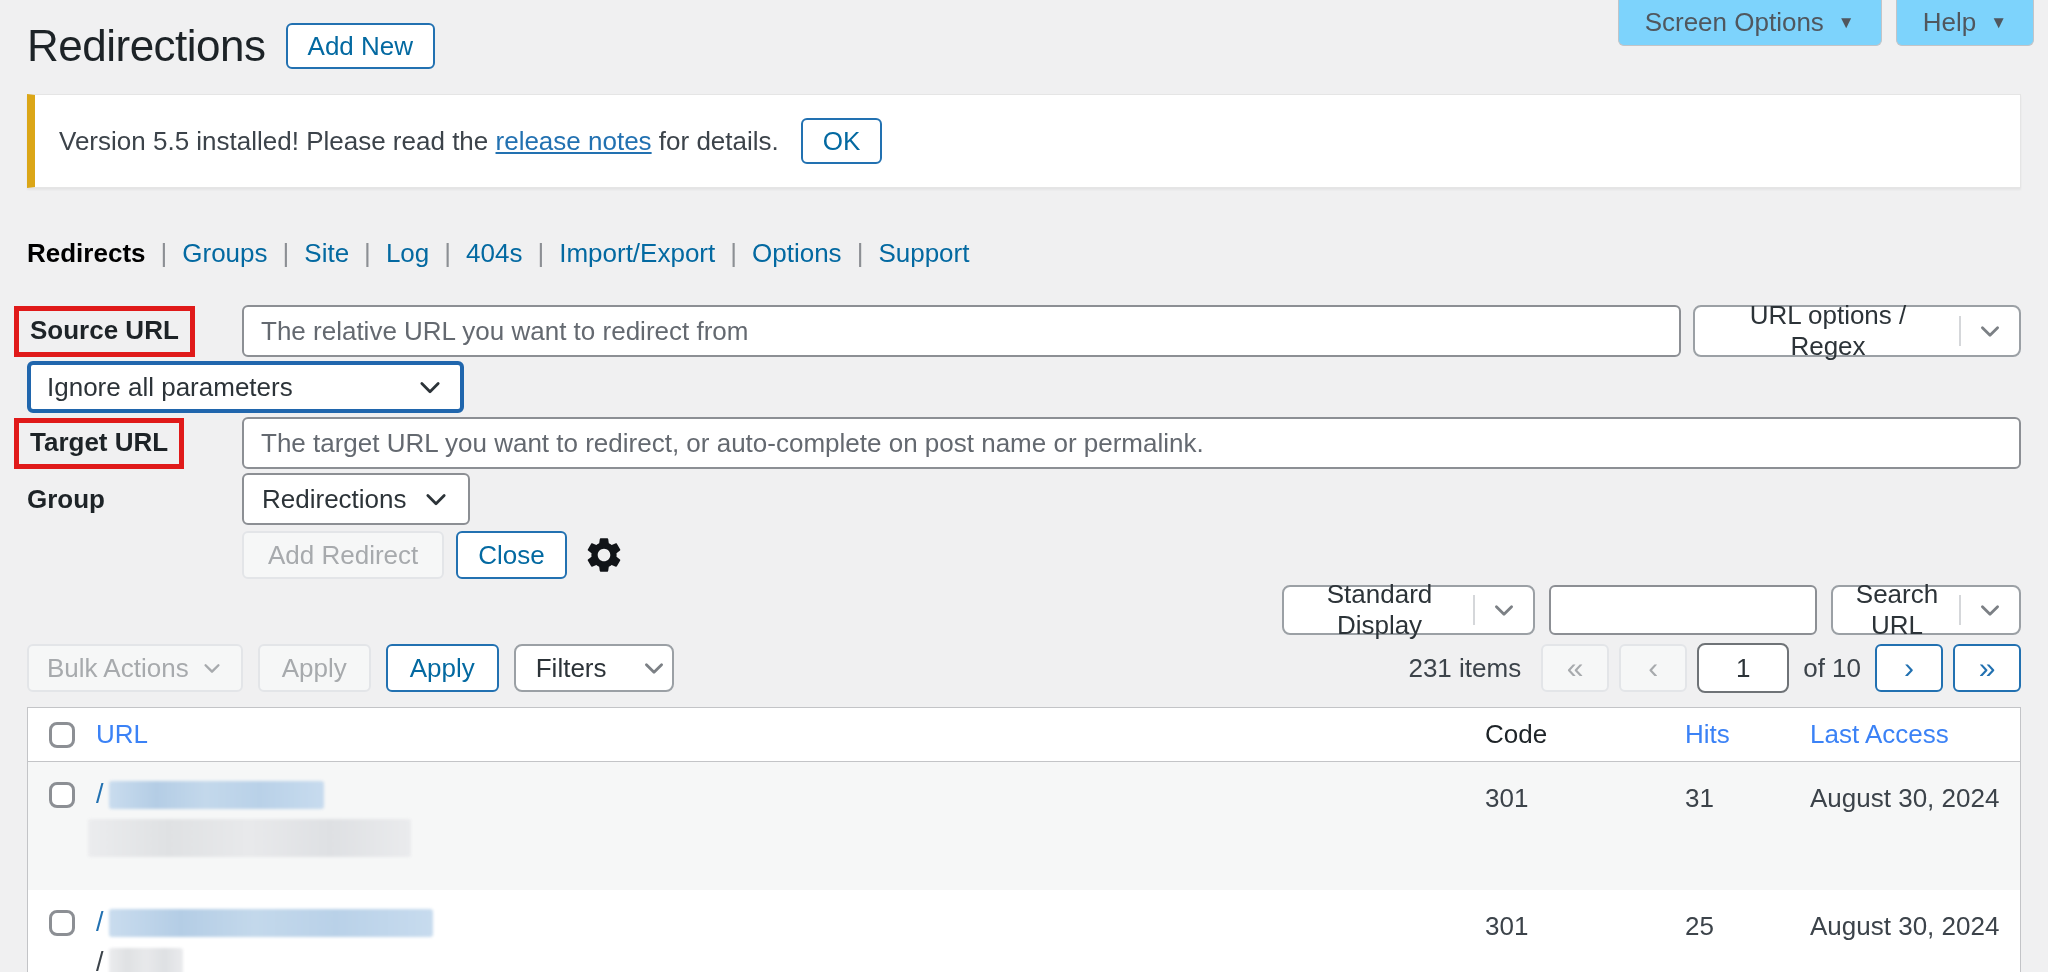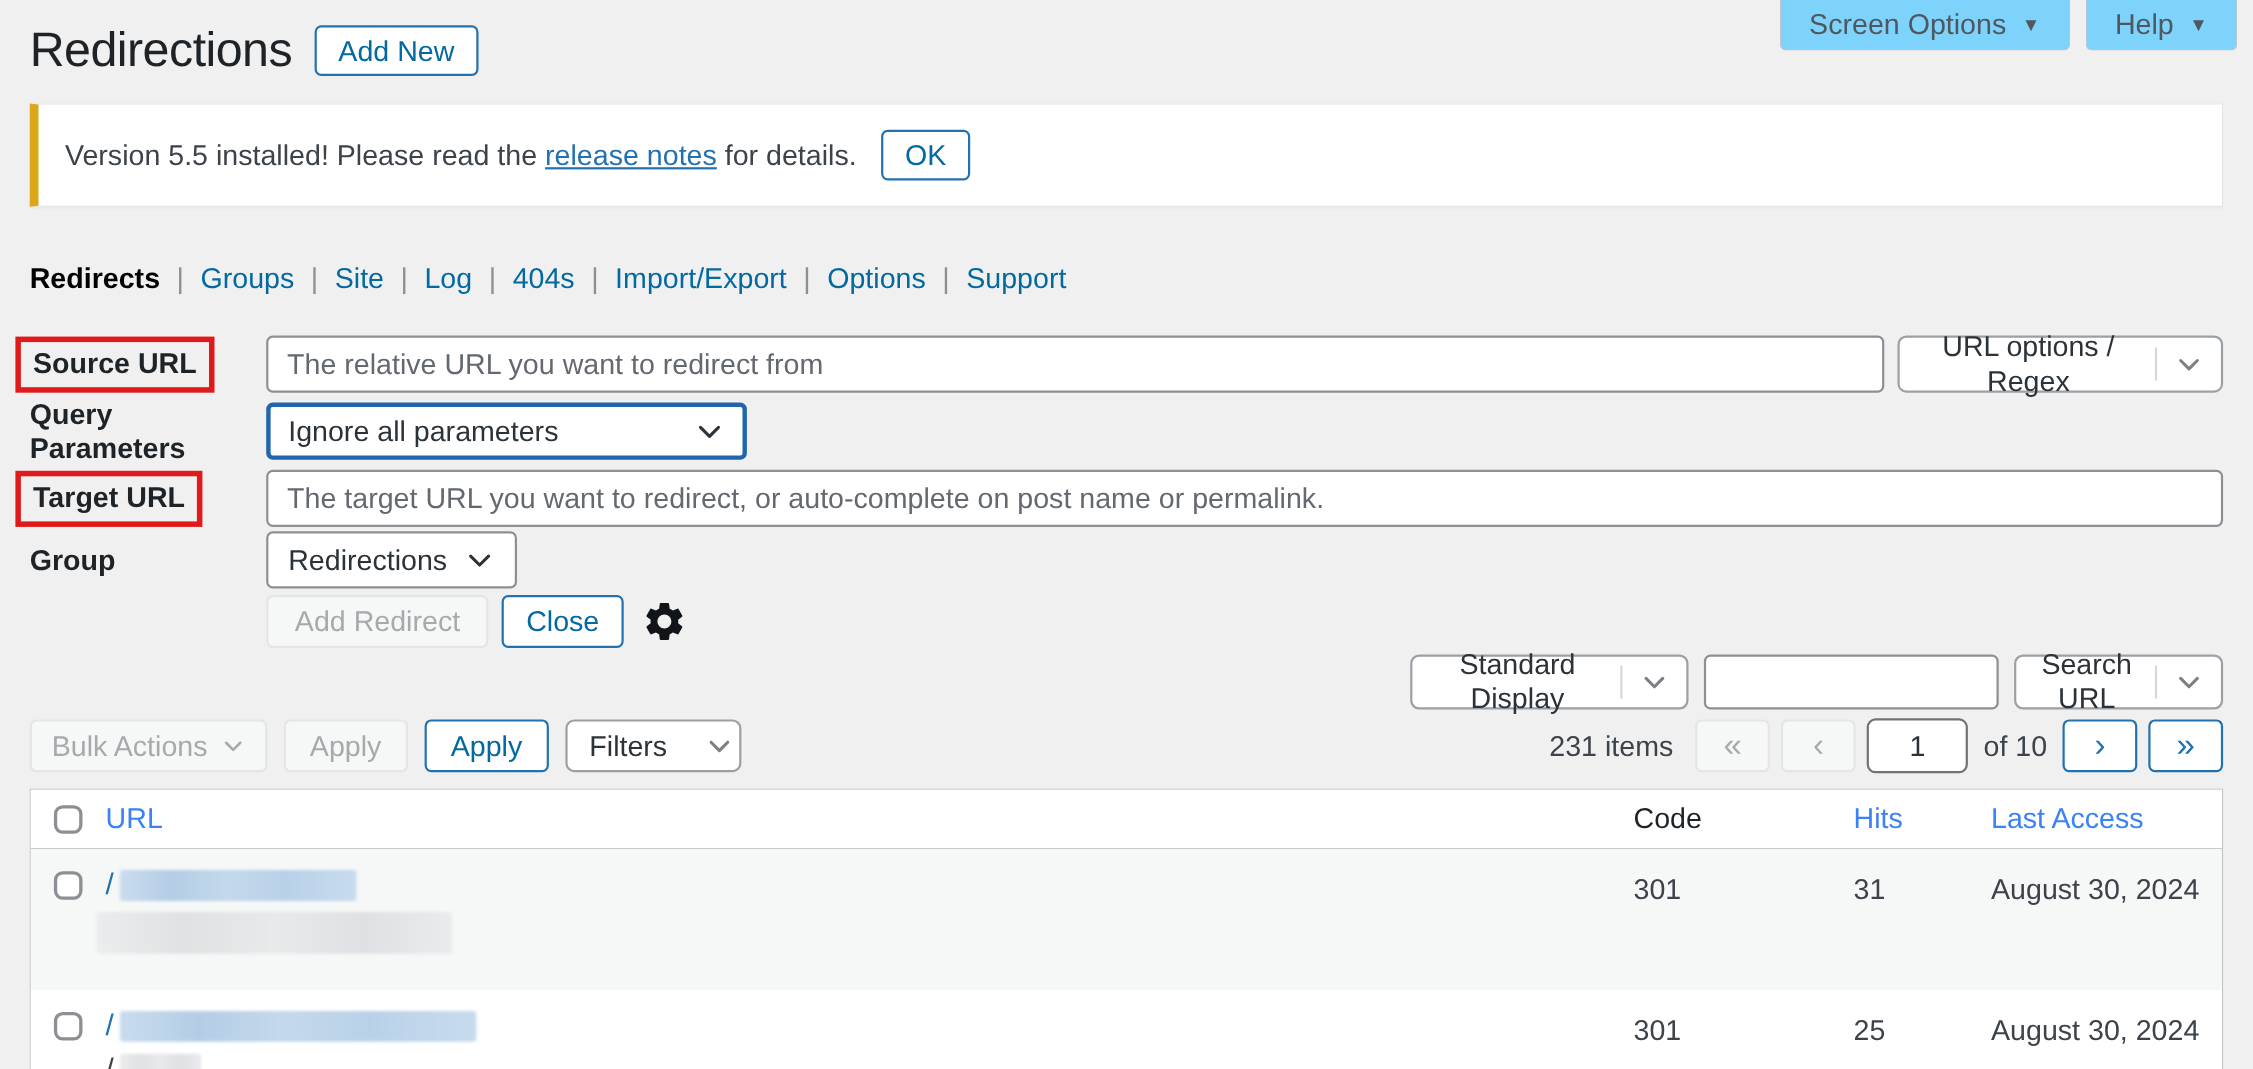--- a/index.html
+++ b/index.html
@@ -186,35 +186,32 @@
     <a>Support</a>
   </div>
 
   <div class="form">
 
     <div class="frow">
       <div class="flabel-col">
         <span class="flabel red-annot">Source URL</span>
       </div>
       <input class="text-input" type="text" placeholder="The relative URL you want to redirect from" style="">
-      <button class="dropdown-btn" style="margin-left:12px; width:296px;">
+      <button class="dropdown-btn" style="margin-left:12px; width:328px;">
         <span style="flex:1;">URL options / Regex</span>
         <span class="dd-divider"></span>
         <span class="dd-chev">
           <svg class="chev-svg" width="26" height="26" viewBox="0 0 24 24" fill="none">
               <path d="M5 9l7 7 7-7" stroke="#7c8085" stroke-width="2.6" stroke-linecap="round" stroke-linejoin="round"></path>
             </svg>
         </span>
       </button>
     </div>
 
     <div class="frow">
-      <div class="flabel-col">
-        <span class="flabel">Query Parameters</span>
-      </div>
       <div class="sel sel-focused" style="width:437px;">
         <span>Ignore all parameters</span>
         <span class="chev">
           <svg class="chev-svg" width="28" height="28" viewBox="0 0 24 24" fill="none">
               <path d="M5 9l7 7 7-7" stroke="#2c3338" stroke-width="2.4" stroke-linecap="round" stroke-linejoin="round"></path>
             </svg>
         </span>
       </div>
     </div>
 

